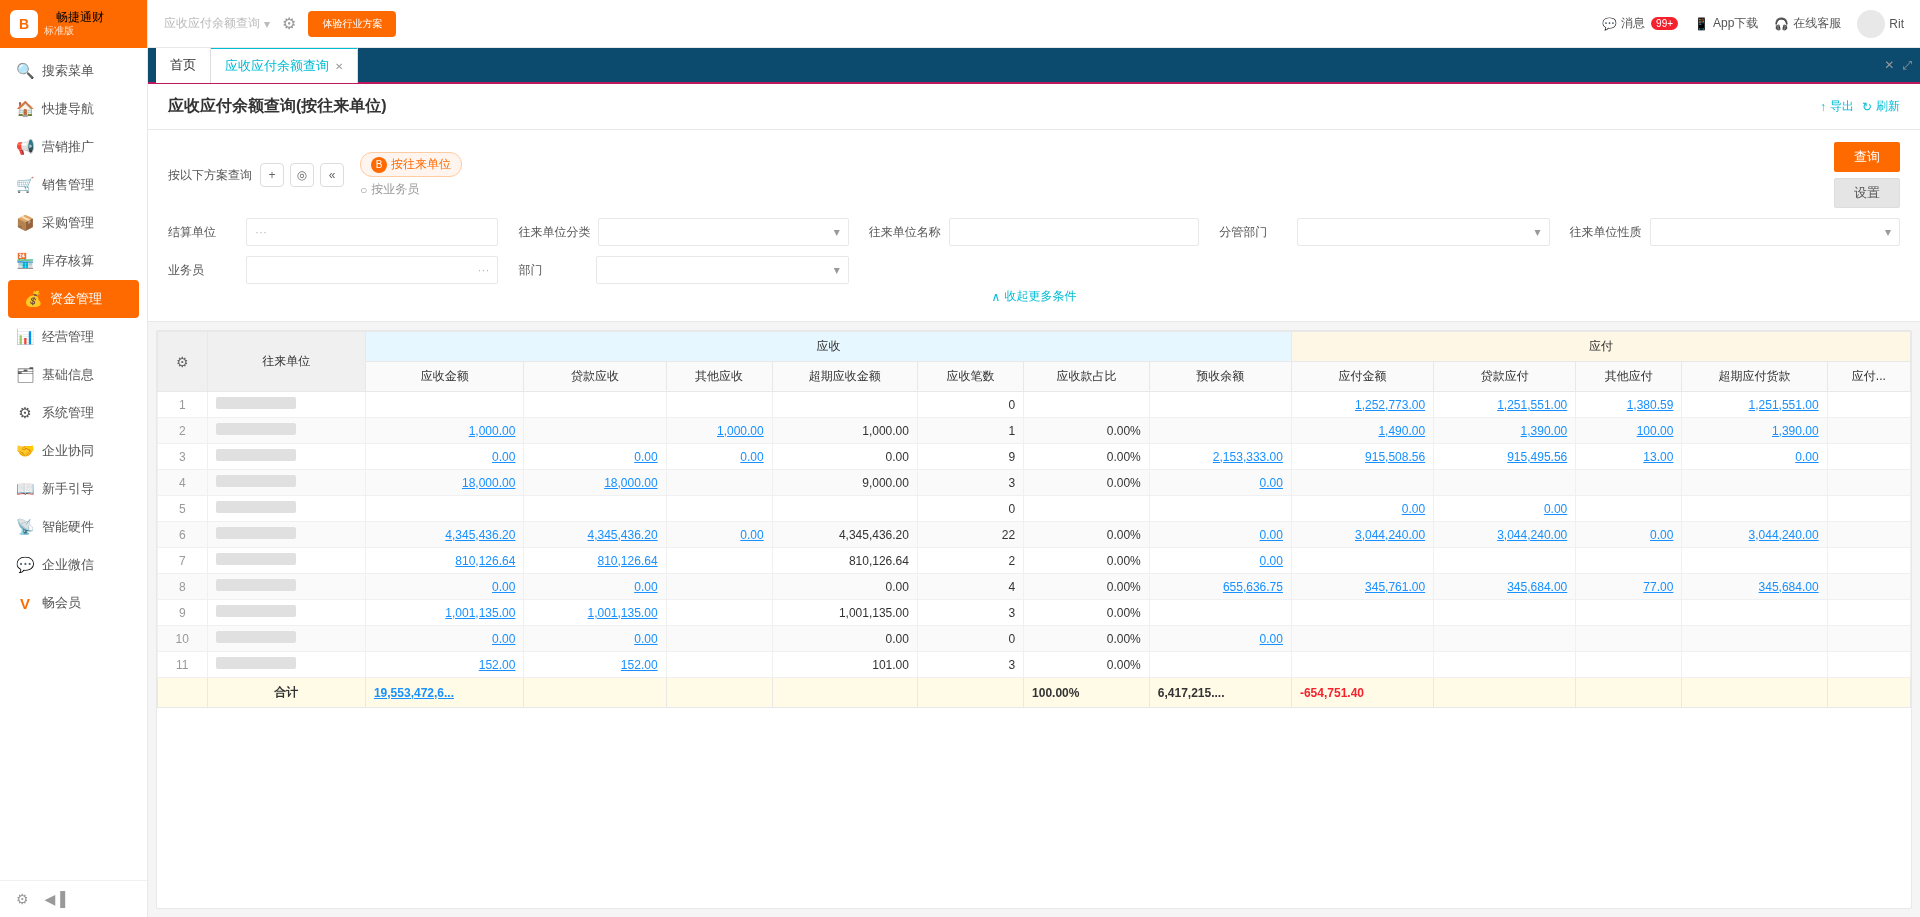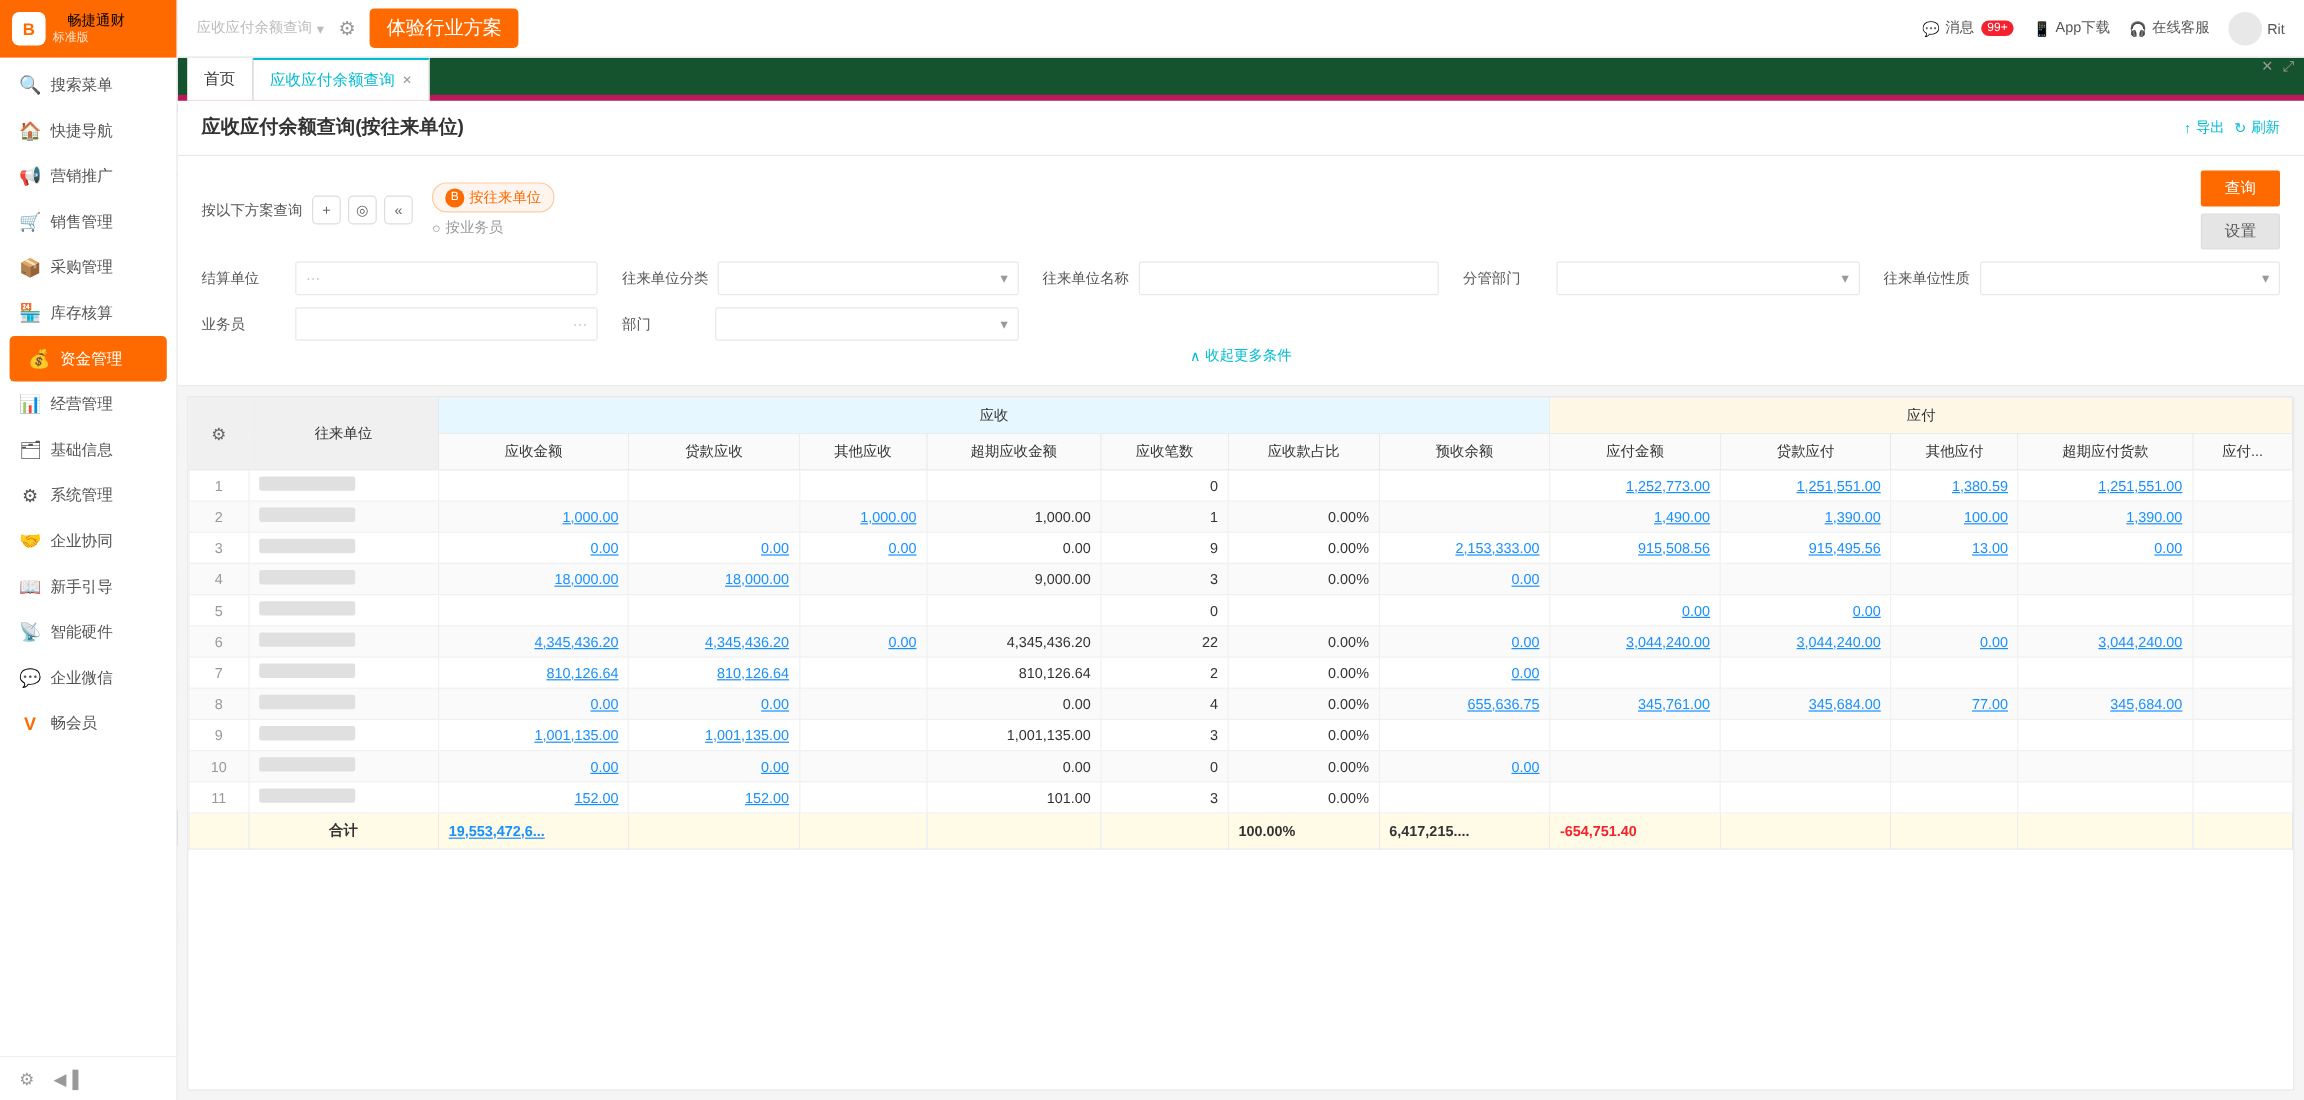--- a/index.html
+++ b/index.html
@@ -30,39 +30,39 @@
     }
     .sidebar-footer-icon { color: #999; cursor: pointer; font-size: 14px; }
 
     
     .topbar {
       position: fixed; left: 148px; top: 0; right: 0; height: 48px; background: #fff;
       border-bottom: 1px solid #e8e8e8; display: flex; align-items: center; padding: 0 16px; gap: 12px; z-index: 99;
     }
     .topbar-breadcrumb { color: #999; font-size: 12px; display: flex; align-items: center; gap: 4px; }
     .topbar-promo-btn {
-      background: #ff6a00; color: #fff; border: none; border-radius: 4px; padding: 6px 14px; font-size: 16px; cursor: pointer;
+      background: #ff6a00; color: #fff; border: none; border-radius: 4px; padding: 6px 14px; font-size: 10px; cursor: pointer;
     }
     .topbar-spacer { flex: 1; }
     .topbar-actions { display: flex; align-items: center; gap: 16px; color: #555; font-size: 12px; }
     .topbar-action-item { display: flex; align-items: center; gap: 4px; cursor: pointer; }
     .badge-red {
       background: #f5222d; color: #fff; border-radius: 10px; padding: 1px 5px; font-size: 10px; margin-left: 2px;
     }
     .topbar-avatar { width: 28px; height: 28px; background: #e8e8e8; border-radius: 50%; }
     .topbar-gear { color: #999; cursor: pointer; font-size: 16px; }
 
     
     .main {
       position: fixed; left: 148px; top: 48px; right: 0; bottom: 0; display: flex; flex-direction: column;
     }
 
     
     .tab-bar {
-      background: #14532d; border-bottom: 5px solid #be185d; display: flex; align-items: flex-start; height: 36px; padding: 0 8px;
+      background: #0c4a6e; border-bottom: 2px solid #be185d; display: flex; align-items: center; height: 36px; padding: 0 8px;
     }
     .tab-item {
       padding: 0 14px; height: 36px; display: flex; align-items: center; gap: 6px; cursor: pointer;
       border-right: 1px solid #ddd; font-size: 13px; color: #555;
     }
     .tab-item.home { background: #fff; color: #333; font-weight: 500; }
     .tab-item.active { background: #fff; color: #00bcd4; border-top: 2px solid #00bcd4; }
     .tab-close { color: #999; font-size: 10px; cursor: pointer; }
     .tab-bar-right { margin-left: auto; display: flex; align-items: center; gap: 8px; color: #999; }
 

